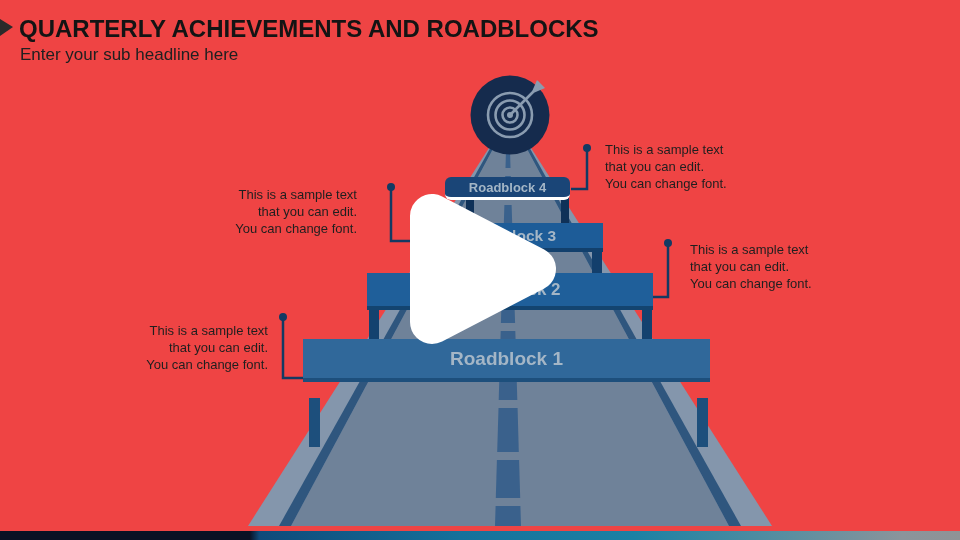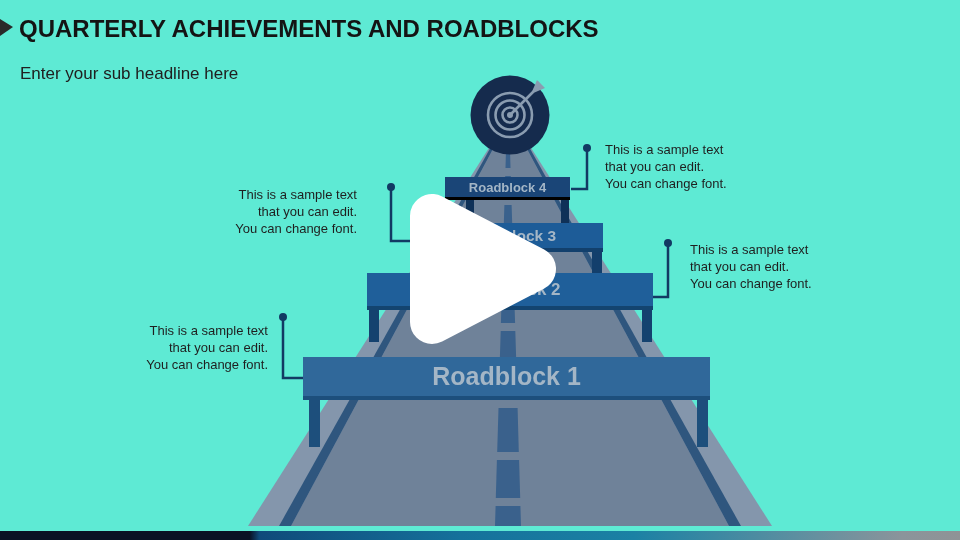--- a/index.html
+++ b/index.html
@@ -1,26 +1,26 @@
 <!DOCTYPE html>
 <html><head>
 <meta charset="utf-8">
 <style>
   html,body{margin:0;padding:0;background:#555;}
   .slide{
     position:relative;width:960px;height:540px;overflow:hidden;
-    background:#5eead4;
+    background:#ef4444;
     font-family:"Liberation Sans", sans-serif;
   }
   .title{
     position:absolute;left:19px;top:15px;margin:0;
     font-size:24px;font-weight:bold;color:#141414;letter-spacing:0px;
   }
   .subtitle{
-    position:absolute;left:20px;top:64px;margin:0;
+    position:absolute;left:20px;top:45px;margin:0;
     font-size:17px;font-weight:400;color:#202020;
   }
   .svg-layer{position:absolute;left:0;top:0;z-index:1;}
   .banner{
     position:absolute;z-index:3;display:flex;align-items:center;justify-content:center;
     color:#a4b6c6;font-weight:bold;text-align:center;
   }
   .callout{
     position:absolute;z-index:3;font-size:13px;line-height:17px;color:#1f1f1f;
   }
@@ -98,30 +98,30 @@
         <circle cx="510" cy="115" r="14.5"></circle>
         <circle cx="510" cy="115" r="7.5"></circle>
         <line x1="512" y1="113" x2="533" y2="92" stroke-linecap="round"></line>
       </g>
       <circle cx="510" cy="115" r="3" fill="#8a9cb0"></circle>
       <path d="M531,94 L537,80 L543,87 Z" fill="#8a9cb0"></path>
       <path d="M531,94 L545,88 L538,81 Z" fill="#8a9cb0"></path>
     </g>
   </svg>
 
-  <div class="banner" style="left:445px;top:177px;width:125px;height:20px;background:#1a4577;border-bottom:3px solid #000000;font-size:13px;">
+  <div class="banner" style="left:445px;top:177px;width:125px;height:20px;background:#1a4577;border-bottom:3px solid #ffffff;font-size:13px;border-radius:6px;">
     <span>Roadblock 4</span>
   </div>
   <div class="banner" style="left:417px;top:223px;width:186px;height:25px;background:#1d5c98;border-bottom:4px solid #12406d;font-size:15.5px;">
     <span>Roadblock 3</span>
   </div>
   <div class="banner" style="left:367px;top:273px;width:286px;height:33px;background:#1f5f9a;border-bottom:4px solid #134470;font-size:17px;">
     <span>Roadblock 2</span>
   </div>
-  <div class="banner" style="left:303px;top:357px;width:407px;height:39px;background:#30689a;border-bottom:4px solid #1d4f7c;font-size:25px;">
+  <div class="banner" style="left:303px;top:339px;width:407px;height:39px;background:#30689a;border-bottom:4px solid #1d4f7c;font-size:19px;">
     <span>Roadblock 1</span>
   </div>
 
   <div class="callout" style="left:605px;top:141px;width:210px;text-align:left;">
     <span>This is a sample text</span>
     <span>that you can edit.</span>
     <span>You can change font.</span>
   </div>
   <div class="callout" style="left:137px;top:186px;width:220px;text-align:right;">
     <span>This is a sample text</span>

